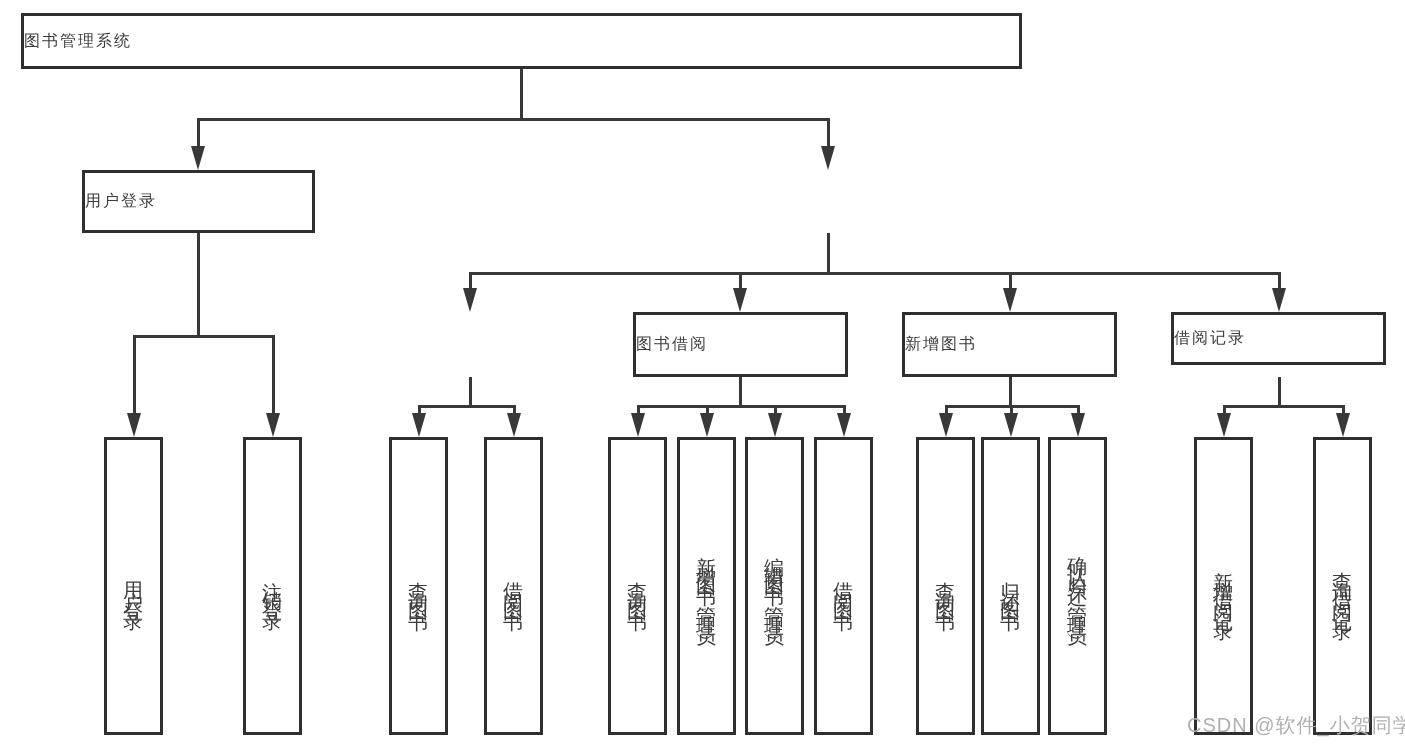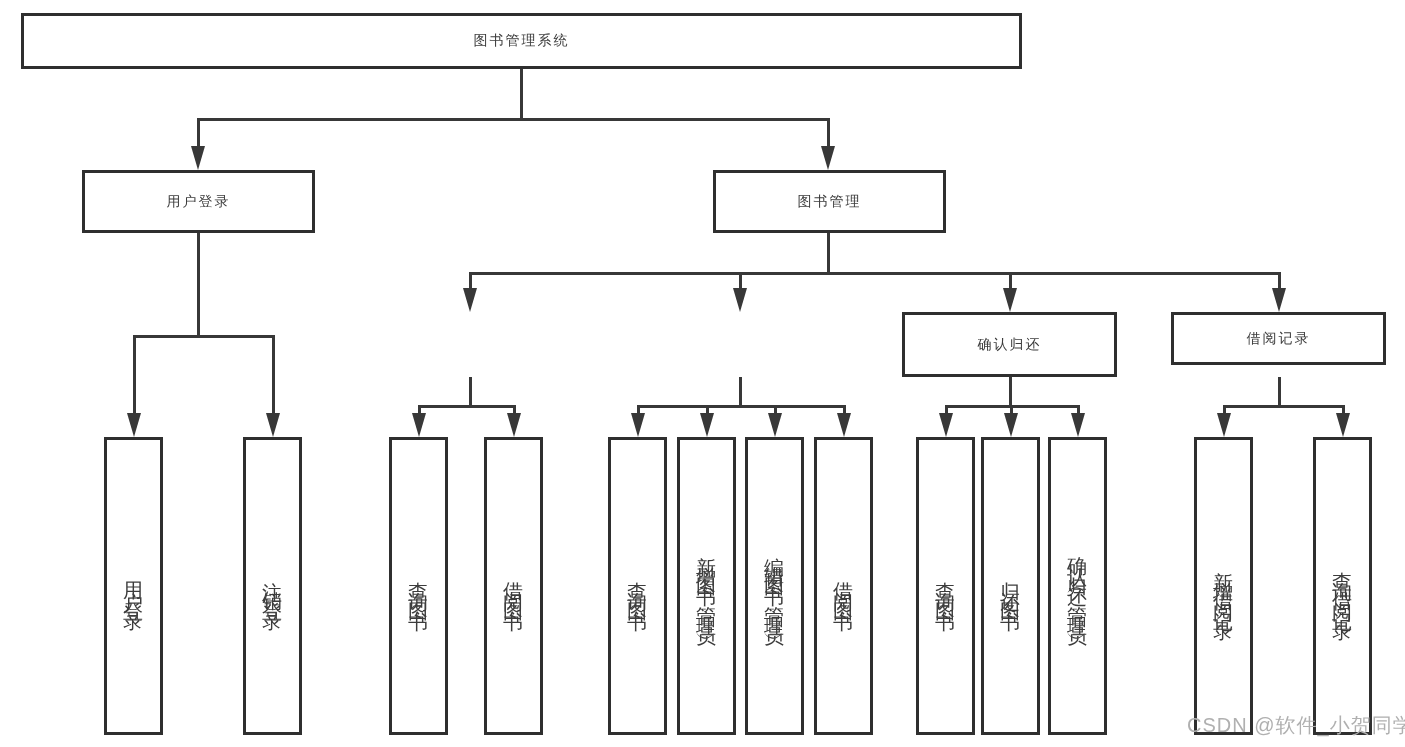--- a/index.html
+++ b/index.html
@@ -14,22 +14,22 @@
     position:relative;
     width:1405px;height:747px;
     background:var(--background);
     font-family:"Liberation Sans","DejaVu Sans",sans-serif;
     overflow:hidden;
   }
   .node{
     position:absolute;box-sizing:border-box;
     border:3px solid var(--border);
     background:#fff;
-    display:flex;align-items:center;justify-content:center;
-    font-size:14px;letter-spacing:2px;color:var(--text);
+    display:flex;align-items:center;
+    font-size:16px;letter-spacing:2px;color:var(--text);
     white-space:nowrap;
   }
   .leaf{
     position:absolute;box-sizing:border-box;
     top:437px;width:59px;height:298px;
     border:3px solid var(--border);
     background:#fff;
     display:flex;align-items:center;justify-content:center;
   }
   .vtext{
@@ -66,44 +66,44 @@
   <div class="vline" style="left:520px;top:69px;width:3px;height:52px;"></div>
   <div class="hline" style="left:197px;top:118px;width:633px;height:3px;"></div>
   <div class="vline" style="left:197px;top:121px;width:3px;height:25px;"></div>
   <div class="arrow" style="left:191px;top:146px;"></div>
   <div class="vline" style="left:827px;top:121px;width:3px;height:25px;"></div>
   <div class="arrow" style="left:821px;top:146px;"></div>
 
   <div class="node" style="left:82px;top:170px;width:233px;height:63px;">
     <span>用户登录</span>
   </div>
-  <div class="node" style="left:713px;top:170px;width:233px;height:63px;">
-    <span>图书管理</span>
-  </div>
 
   <div class="vline" style="left:197px;top:233px;width:3px;height:104px;"></div>
   <div class="hline" style="left:133px;top:335px;width:142px;height:3px;"></div>
   <div class="vline" style="left:133px;top:338px;width:3px;height:75px;"></div>
   <div class="arrow" style="left:127px;top:413px;"></div>
   <div class="vline" style="left:272px;top:338px;width:3px;height:75px;"></div>
   <div class="arrow" style="left:266px;top:413px;"></div>
 
   <div class="vline" style="left:827px;top:233px;width:3px;height:41px;"></div>
   <div class="hline" style="left:469px;top:272px;width:812px;height:3px;"></div>
   <div class="vline" style="left:469px;top:275px;width:3px;height:13px;"></div>
   <div class="arrow" style="left:463px;top:288px;"></div>
   <div class="vline" style="left:739px;top:275px;width:3px;height:13px;"></div>
   <div class="arrow" style="left:733px;top:288px;"></div>
   <div class="vline" style="left:1009px;top:275px;width:3px;height:13px;"></div>
   <div class="arrow" style="left:1003px;top:288px;"></div>
   <div class="vline" style="left:1278px;top:275px;width:3px;height:13px;"></div>
   <div class="arrow" style="left:1272px;top:288px;"></div>
 
+  <div class="node" style="left:633px;top:312px;width:215px;height:65px;">
+    <span>图书借阅</span>
+  </div>
   <div class="node" style="left:902px;top:312px;width:215px;height:65px;">
-    <span>确认归还</span>
+    <span>新增图书</span>
   </div>
   <div class="node" style="left:1171px;top:312px;width:215px;height:53px;">
     <span>借阅记录</span>
   </div>
 
   <div class="vline" style="left:469px;top:377px;width:3px;height:30px;"></div>
   <div class="hline" style="left:418px;top:405px;width:98px;height:3px;"></div>
   <div class="vline" style="left:418px;top:408px;width:3px;height:5px;"></div>
   <div class="arrow" style="left:412px;top:413px;"></div>
   <div class="vline" style="left:513px;top:408px;width:3px;height:5px;"></div>

